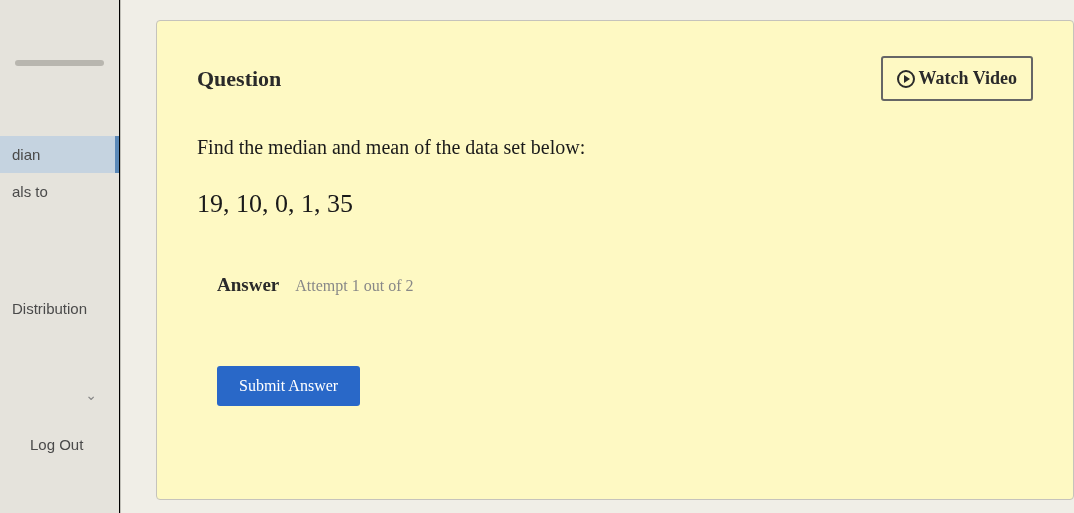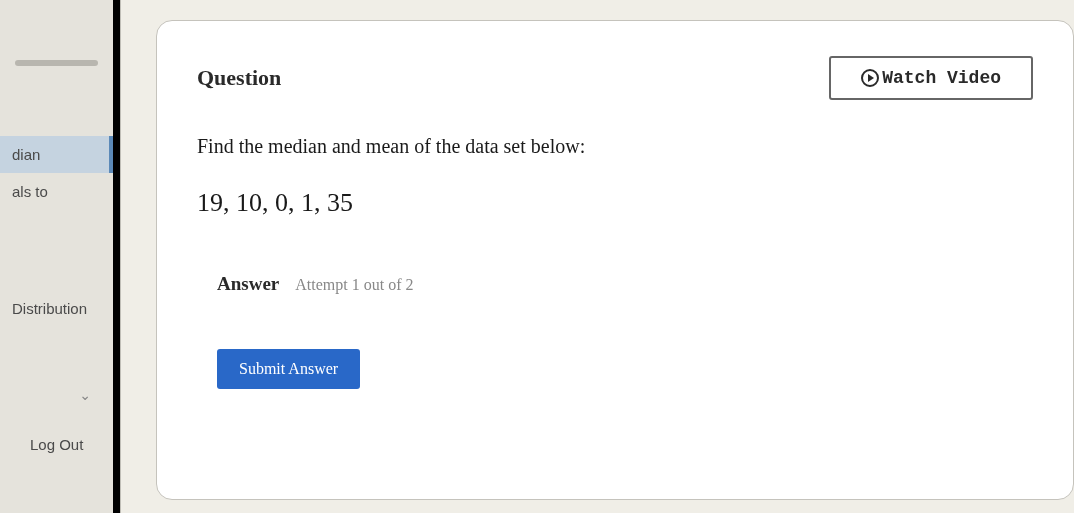--- a/index.html
+++ b/index.html
@@ -8,21 +8,21 @@
       background: #e8e6df;
       width: 1074px;
       height: 513px;
       overflow: hidden;
       display: flex;
     }
     .sidebar {
       width: 120px;
       background: #e5e3dc;
       padding-top: 60px;
-      border-right: 7px solid #000000;
+      border-right: 1px solid #000000;
       flex-shrink: 0;
     }
     .sidebar-divider {
       height: 6px;
       background: #b8b6af;
       border-radius: 3px;
       margin: 0 15px 70px 15px;
     }
     .sidebar-item {
       padding: 10px 12px;
@@ -57,23 +57,23 @@
       margin-top: 10px;
     }
     .main {
       flex: 1;
       padding: 20px 0 0 35px;
       background: #f0eee7;
       border-left: 1px solid #c0beb7;
       position: relative;
     }
     .content-card {
-      background: #ffffff;
+      background: #fef9c3;
       border: 1px solid #c5c3bc;
-      border-radius: 16px;
+      border-radius: 4px;
       padding: 35px 40px 30px 40px;
       min-height: 480px;
       margin-left: 0;
     }
     .header-row {
       display: flex;
       align-items: center;
       justify-content: space-between;
       margin-bottom: 35px;
     }
@@ -82,22 +82,22 @@
       font-size: 22px;
       color: #2a2a2a;
     }
     .header-buttons {
       display: flex;
       gap: 18px;
     }
     .btn-outline {
       border: 2px solid #666;
       background: transparent;
-      padding: 10px 30px;
-      font-family: Liberation Mono, monospace;
+      padding: 10px 14px;
+      font-family: Liberation Serif, serif;
       font-size: 18px;
       font-weight: bold;
       color: #2a2a2a;
       border-radius: 3px;
       cursor: pointer;
       display: flex;
       align-items: center;
       gap: 3px;
     }
     .play-icon-circle {
@@ -123,21 +123,21 @@
     }
     .data-set {
       font-size: 26px;
       color: #1a1a1a;
       text-align: left;
       margin-bottom: 55px;
       font-family: 'Times New Roman', serif;
     }
     .answer-row {
       margin-left: 20px;
-      margin-bottom: 14px;
+      margin-bottom: 30px;
     }
     .answer-label {
       font-weight: bold;
       font-size: 19px;
       color: #2a2a2a;
       margin-right: 12px;
     }
     .attempt-text {
       font-size: 16px;
       color: #888;

